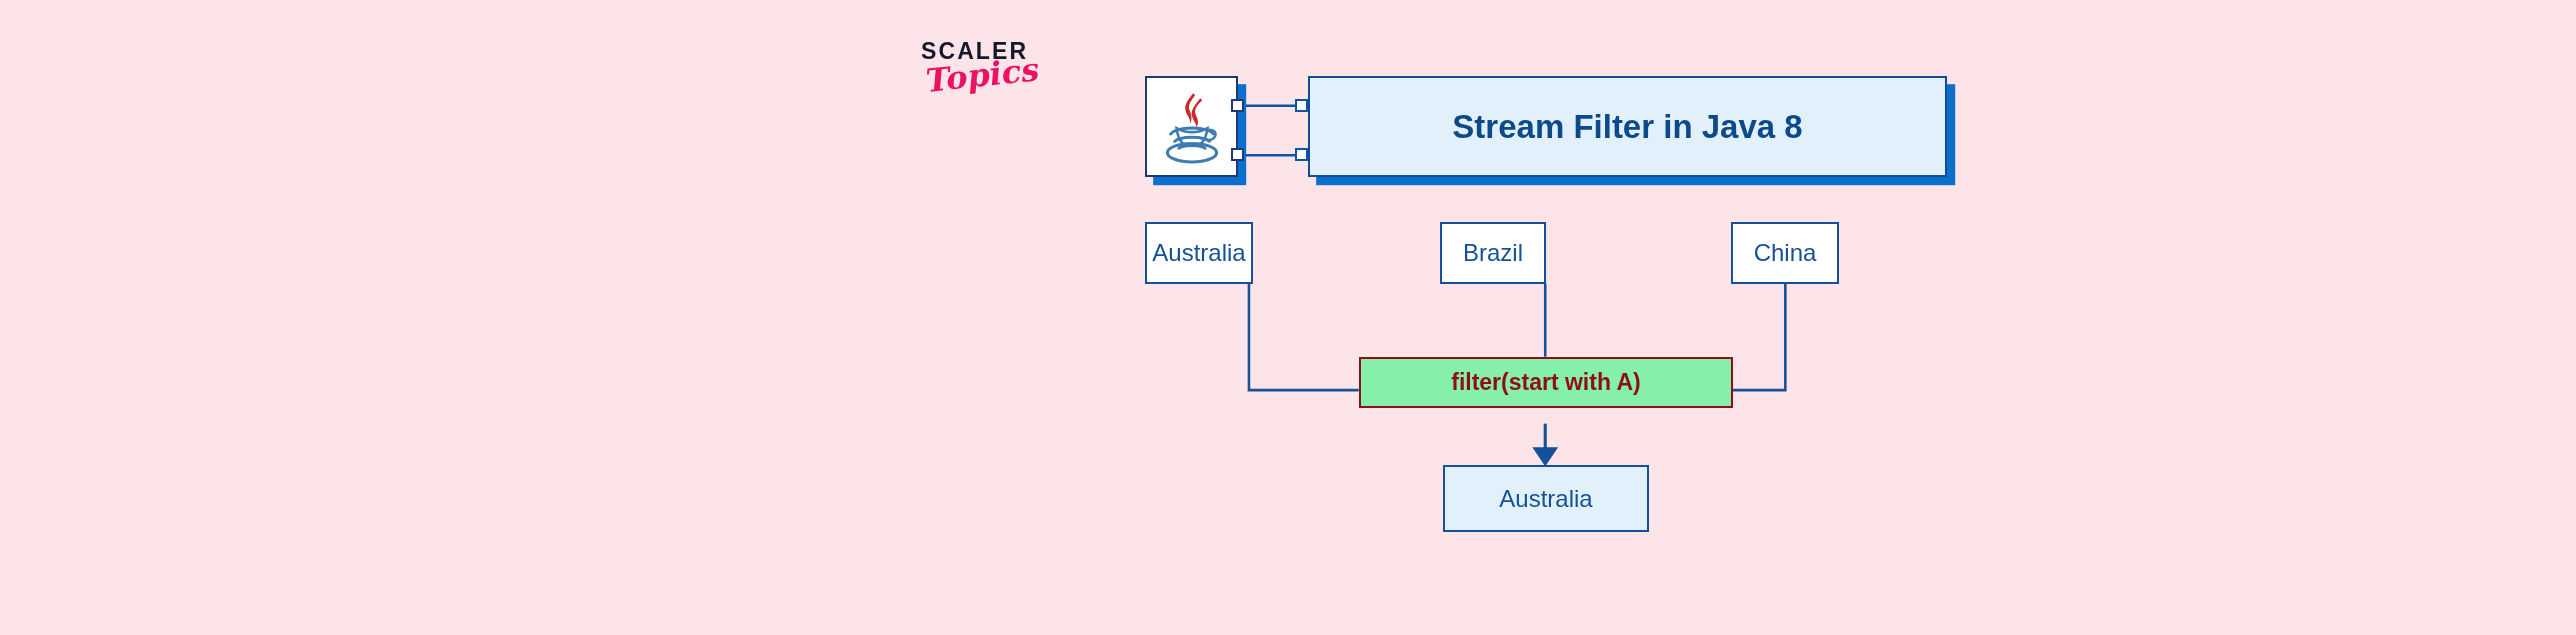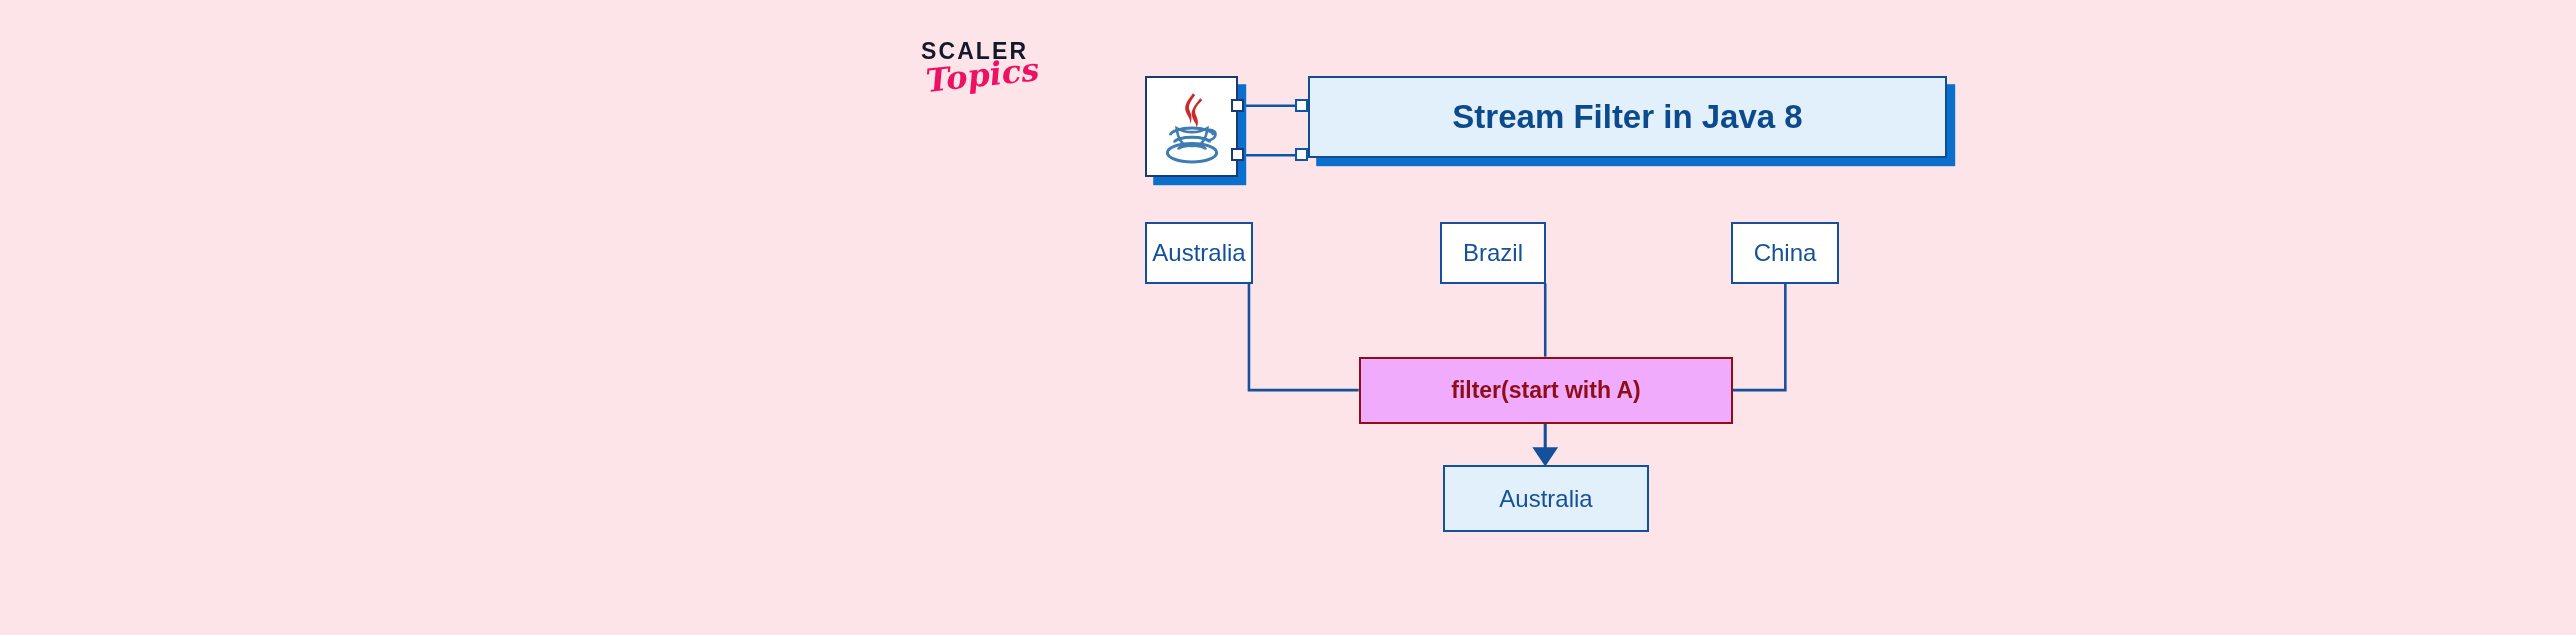--- a/index.html
+++ b/index.html
@@ -81,21 +81,21 @@
     border: 2.1px solid #1B3A73;
     box-shadow: 8.2px 8.2px 0 0 #0B6FCE;
   }
   #java-logo-box svg { display: block; }
 
   
   #title-box {
     left: 1308px;
     top: 76px;
     width: 639px;
-    height: 82px;
+    height: 101px;
     background: #E2F0FC;
     border: 2.6px solid #124C91;
     box-shadow: 8.2px 8.2px 0 0 #0B6FCE;
     justify-content: center;
   }
   #title-text {
     font-size: 33px;
     font-weight: bold;
     color: #0C4A8C;
     letter-spacing: 0px;
@@ -129,22 +129,22 @@
   }
   #country-box-0 { left: 1145px; top: 222px; width: 108px; }
   #country-box-1 { left: 1440px; top: 222px; width: 106px; }
   #country-box-2 { left: 1731px; top: 222px; width: 108px; }
 
   
   #filter-box {
     left: 1359px;
     top: 357px;
     width: 374px;
-    height: 67px;
-    background: #f0abfc;
+    height: 51px;
+    background: #86efac;
     border: 2.1px solid #8E0E18;
     text-align: center;
   }
   #filter-label {
     font-size: 23px;
     font-weight: bold;
     color: #8E0E18;
     white-space: nowrap;
   }
 

